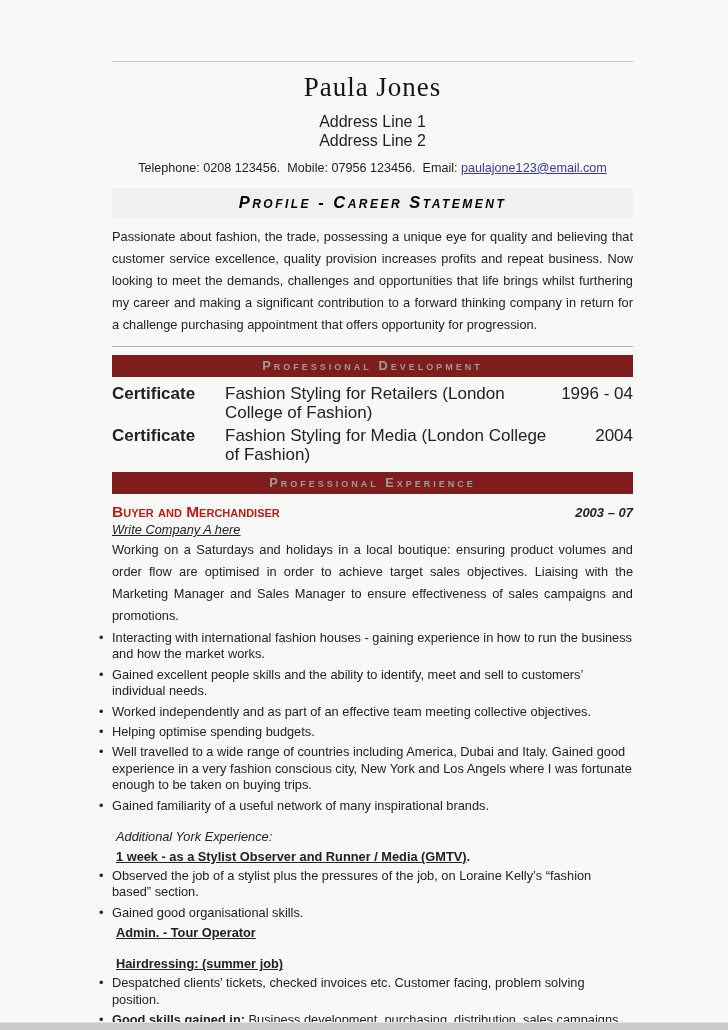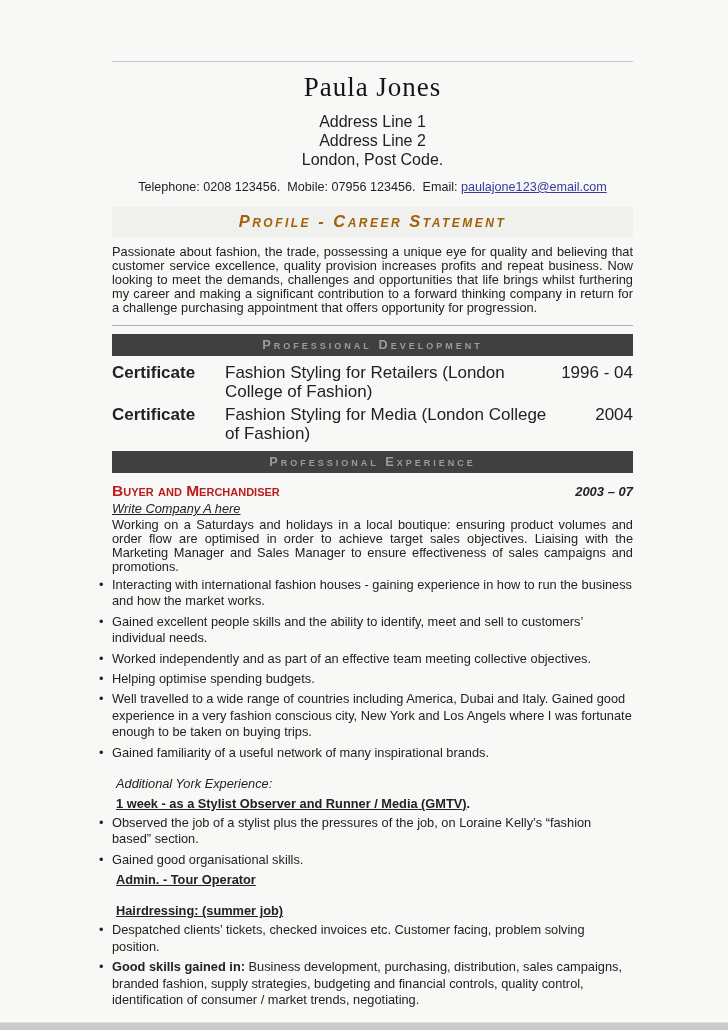--- a/index.html
+++ b/index.html
@@ -21,32 +21,32 @@
     text-align:center; margin:10px 0 2px 0; color:#151515;
   }
   .addr { text-align:center; font-size:16px; line-height:19px; margin-top:9px; }
   .contact { text-align:center; font-size:12.6px; margin-top:11px; white-space:nowrap; }
   .contact a { color:#3939a0; text-decoration:underline; }
 
   .band { background:#f0f0ee; margin-top:13px; padding:5px 0 6px 0; }
   .profile-heading {
     text-align:center; font-style:italic; font-weight:600;
     font-size:16.5px; letter-spacing:2.5px;
-    font-variant:small-caps; color:#a16207;
+    font-variant:small-caps; color:#000000;
   }
   .profile-subheading {
     text-align:center; font-size:11.6px; letter-spacing:2.2px;
     margin-top:4px; color:#1e1e1e;
   }
   p.body-just {
-    text-align:justify; font-size:12.8px; line-height:14px; margin:8px 0 0 0;
+    text-align:justify; font-size:12.8px; line-height:22px; margin:8px 0 0 0;
   }
   .mid-rule { margin-top:10px; border-top:1px solid #a8b4af; height:0; }
 
-  .section-band { background:#404040; margin-top:8px; padding:3px 0 4px 0; }
+  .section-band { background:#7f1d1d; margin-top:8px; padding:3px 0 4px 0; }
   .section-heading {
     text-align:center; font-size:12.8px; letter-spacing:3px;
     font-variant:small-caps; font-weight:600; color:#9c9c9c;
   }
 
   .dev-rows { margin-top:7px; font-size:17px; }
   .dev-row { display:flex; line-height:19px; margin-bottom:4px; }
   .dev-label { width:113px; font-weight:700; flex:none; }
   .dev-desc { flex:1; }
   .dev-year { width:80px; text-align:right; flex:none; }
@@ -81,21 +81,20 @@
 <div class="page">
   <div class="content">
 
     <div class="top-rule"></div>
 
     <h1 class="name">Paula Jones</h1>
 
     <div class="addr">
       <div>Address Line 1</div>
       <div>Address Line 2</div>
-      <div>London,  Post Code.</div>
     </div>
 
     <div class="contact">
       <span>Telephone: 0208 123456.</span>&nbsp;
       <span>Mobile: 07956 123456.</span>&nbsp;
       <span>Email:</span>
       <a href="#">paulajone123@email.com</a>
     </div>
 
     <div class="band">

